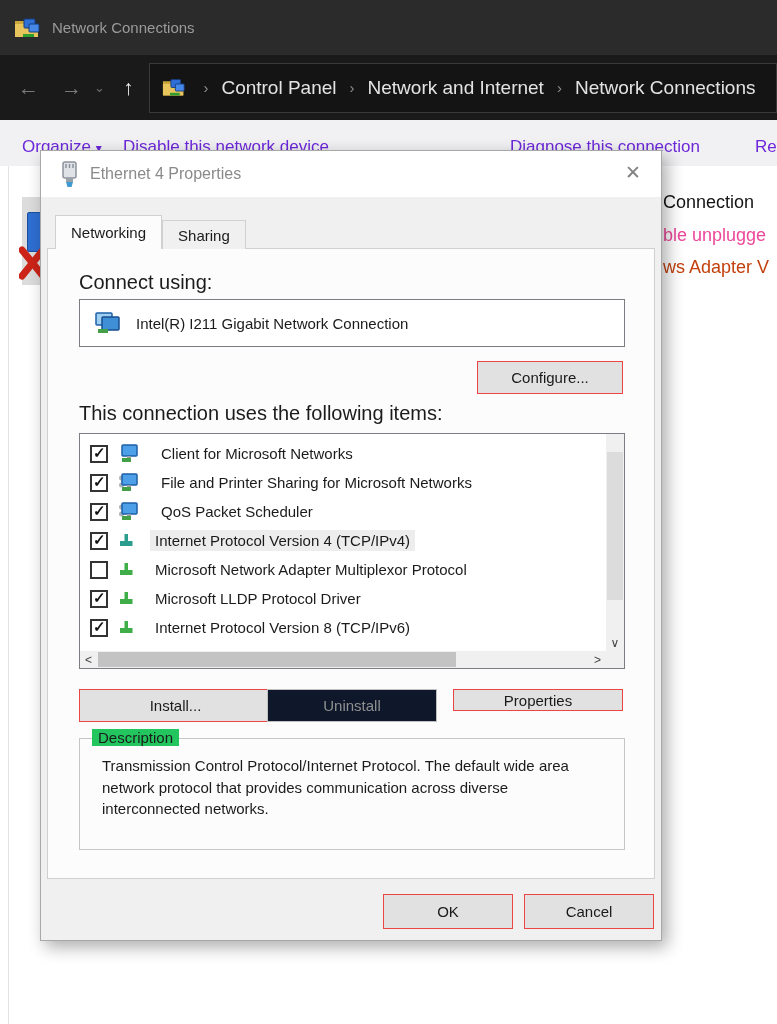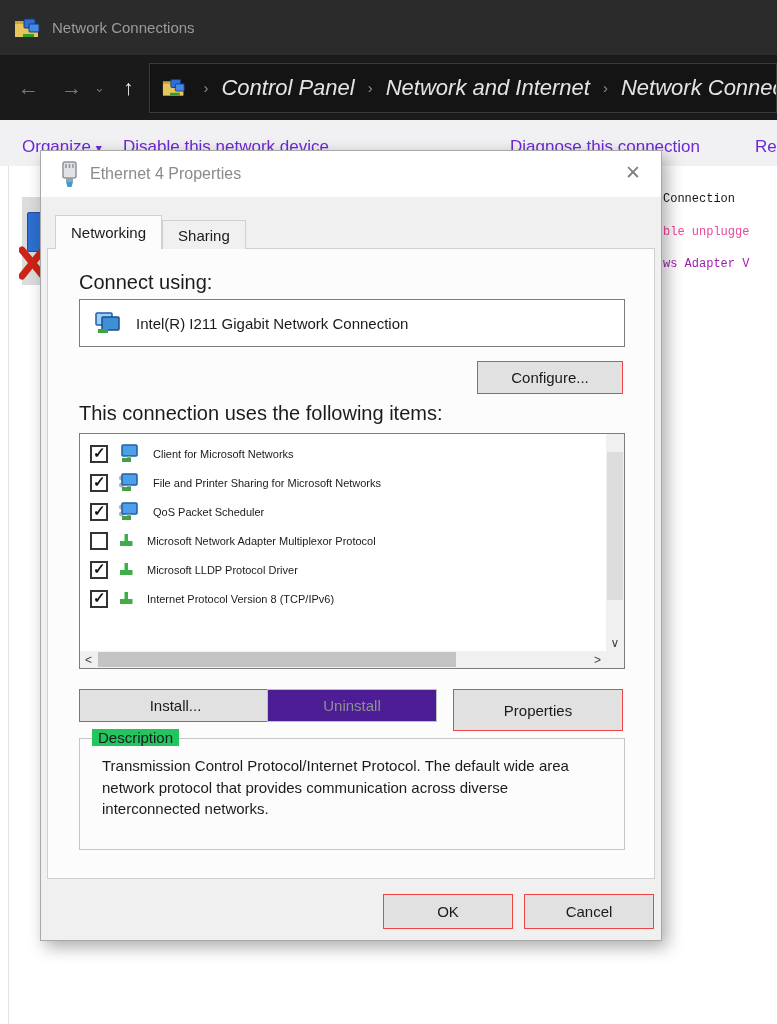--- a/index.html
+++ b/index.html
@@ -15,37 +15,37 @@
   .navbar { position:absolute; left:0; top:55px; width:777px; height:65px;
     background:#1a1a1a; display:flex; align-items:center; }
   .navglyph { color:#787878; font-size:21px; line-height:1; }
   .navglyph.up { color:#efefef; }
   .navglyph.small { font-size:13px; color:#6e6e6e; }
   .back { margin-left:18px; } .fwd { margin-left:22px; } .chev { margin-left:12px; }
   .up { margin-left:18px; }
   .addressbar { margin-left:16px; height:50px; flex:1; background:#141414;
     border:1px solid #3a3a3a; display:flex; align-items:center; padding-left:12px;
     overflow:hidden; white-space:nowrap; }
-  .crumb { color:#e3e3e3; font-size:22px;font-style:italic; }
+  .crumb { color:#e3e3e3; font-size:19px; }
   .crumb-sep { color:#8f8f8f; font-size:15px; padding:0 13px; }
   
   .toolbar { position:absolute; left:0; top:120px; width:777px; height:46px;
     background:#f1f1f4; z-index:1; }
   .tb-item { position:absolute; top:17px; font-size:17px; color:#6d28d9; white-space:nowrap; }
   
   .body-bg { position:absolute; left:0; top:166px; width:777px; height:858px; background:#ffffff; z-index:0; }
   .vline { position:absolute; left:8px; top:166px; width:1px; height:858px; background:#e3e3e3; z-index:0; }
   .sel-block { position:absolute; left:22px; top:197px; width:26px; height:88px; background:#dcdcdc; z-index:1; }
   .icon-frag { position:absolute; left:27px; top:212px; width:14px; height:40px;
     background:#2e6fd2; border:1px solid #1a4fa0; border-radius:2px; z-index:1; }
   .redx-frag { position:absolute; left:19px; top:245px; z-index:1; }
-  .frag-text { position:absolute; white-space:nowrap; z-index:1; font-size:12px;font-family:Liberation Mono, monospace; }
+  .frag-text { position:absolute; white-space:nowrap; z-index:1; font-size:18px; }
   .frag-conn { left:663px; top:192px; color:#141414; }
   .frag-ble  { left:663px; top:225px; color:#ec4899; }
-  .frag-ws   { left:663px; top:257px; color:#a21caf; }
+  .frag-ws   { left:663px; top:257px; color:#c2410c; }
   
   .dialog { position:absolute; left:40px; top:150px; width:622px; height:791px;
     background:#f0f0f0; border:1px solid #a8a8a8; z-index:10;
     box-shadow:5px 6px 16px rgba(0,0,0,0.33); font-size:15px; color:#1b1b1b; }
   .dlg-titlebar { position:absolute; left:0; top:0; right:0; height:46px; background:#ffffff;
     display:flex; align-items:center; padding-left:20px; gap:12px; }
   .dlg-title { color:#8a8a8a; font-size:16px; }
   .dlg-close { position:absolute; right:20px; top:12px; color:#828282; font-size:19px;
     line-height:1; cursor:default; }
   .tabs { position:absolute; left:14px; top:64px; display:flex; align-items:flex-end; z-index:3; }
@@ -68,39 +68,39 @@
   .listbox { position:absolute; left:31px; top:184px; width:546px; height:236px;
     background:#ffffff; border:1px solid #7a7d82; overflow:hidden; }
   .list-rows { position:absolute; left:0; top:0; right:18px; }
   .li-row { position:relative; height:29px; display:flex; align-items:center; }
   .li-row:first-child { margin-top:5px; }
   .cb { width:18px; height:18px; border:2px solid #333333; background:#ffffff;
     margin-left:10px; flex:0 0 auto; position:relative; }
   .cb.checked::after { content:"\2713"; position:absolute; left:1px; top:-3px;
     font-size:15px; font-weight:bold; color:#111111; }
   .li-icon { margin-left:10px; flex:0 0 auto; display:flex; }
-  .li-label { margin-left:8px; font-size:11px; white-space:nowrap; padding:2px 5px; }
+  .li-label { margin-left:16px; font-size:15px; white-space:nowrap; padding:2px 5px; }
   .li-label.selected { background:#ededed; }
   
   .vsb { position:absolute; right:0; top:0; width:18px; bottom:17px; background:#f0f0f0; }
   .vsb .arr { position:absolute; left:0; width:18px; height:17px; display:flex;
     align-items:center; justify-content:center; font-size:12px; color:#444444; }
   .vsb .arr.up { top:0; } .vsb .arr.down { bottom:0; }
   .vsb .thumb { position:absolute; left:1px; right:1px; top:18px; height:148px; background:#dcdcdc; }
   .hsb { position:absolute; left:0; bottom:0; right:18px; height:17px; background:#f0f0f0; }
   .hsb .arr { position:absolute; top:0; width:17px; height:17px; display:flex;
     align-items:center; justify-content:center; font-size:12px; color:#444444; }
   .hsb .arr.left { left:0; } .hsb .arr.right { right:0; }
   .hsb .thumb { position:absolute; top:1px; bottom:1px; left:18px; width:68%; background:#c3c3c3; }
   .sb-corner { position:absolute; right:0; bottom:0; width:18px; height:17px; background:#f0f0f0; }
   
   .btn-install { position:absolute; left:31px; top:440px; width:193px; height:33px; }
   .btn-uninstall { position:absolute; left:219px; top:440px; width:170px; height:33px;
-    background:#4c1d95; border-color:#c0c0c0; color:#909090; }
-  .btn-properties { position:absolute; right:31px; top:440px; width:170px; height:42px; }
+    background:#0f172a; border-color:#c0c0c0; color:#909090; }
+  .btn-properties { position:absolute; right:31px; top:440px; width:170px; height:22px; }
   
   .groupbox { position:absolute; left:31px; top:489px; width:546px; height:112px;
     border:1px solid #c6c6c6; }
   .groupbox .legend { position:absolute; top:-10px; left:12px; background:#22c55e;
     padding:0 6px; font-size:15px; color:#1b1b1b; }
   .desc-text { position:absolute; left:22px; top:16px; width:490px; font-size:15px;
     line-height:21.5px; color:#1b1b1b; }
   
   .btn-ok { position:absolute; left:342px; top:743px; width:130px; height:35px; }
   .btn-cancel { position:absolute; left:483px; top:743px; width:130px; height:35px; }
@@ -243,20 +243,30 @@
                 <circle cx="3.5" cy="5" r="2.5" fill="#aeb4ba"></circle>
                 <circle cx="3.5" cy="12" r="2.5" fill="#aeb4ba"></circle>
                 <rect x="4" y="1" width="15" height="11" rx="1" fill="#4da0e8" stroke="#1d5fa8" stroke-width="1.5"></rect>
                 <rect x="9" y="12" width="4" height="3" fill="#9aa0a8"></rect>
                 <rect x="4" y="14" width="9" height="4" fill="#43a047"></rect>
               </svg>
           </span>
           <span class="li-label">QoS Packet Scheduler</span>
         </div>
 
+        <div class="li-row">
+          <span class="cb checked"></span>
+          <span class="li-icon">
+            <svg width="16" height="15" viewBox="0 0 16 15">
+                <rect x="6.5" y="1" width="3.5" height="7" fill="#2a9d8f"></rect>
+                <rect x="2" y="8" width="12.5" height="5" fill="#2a9d8f"></rect>
+              </svg>
+          </span>
+          <span class="li-label selected">Internet Protocol Version 4 (TCP/IPv4)</span>
+        </div>
 
         <div class="li-row">
           <span class="cb"></span>
           <span class="li-icon">
             <svg width="16" height="15" viewBox="0 0 16 15">
                 <rect x="6.5" y="1" width="3.5" height="7" fill="#3fae49"></rect>
                 <rect x="2" y="8" width="12.5" height="5" fill="#3fae49"></rect>
               </svg>
           </span>
           <span class="li-label">Microsoft Network Adapter Multiplexor Protocol</span>

